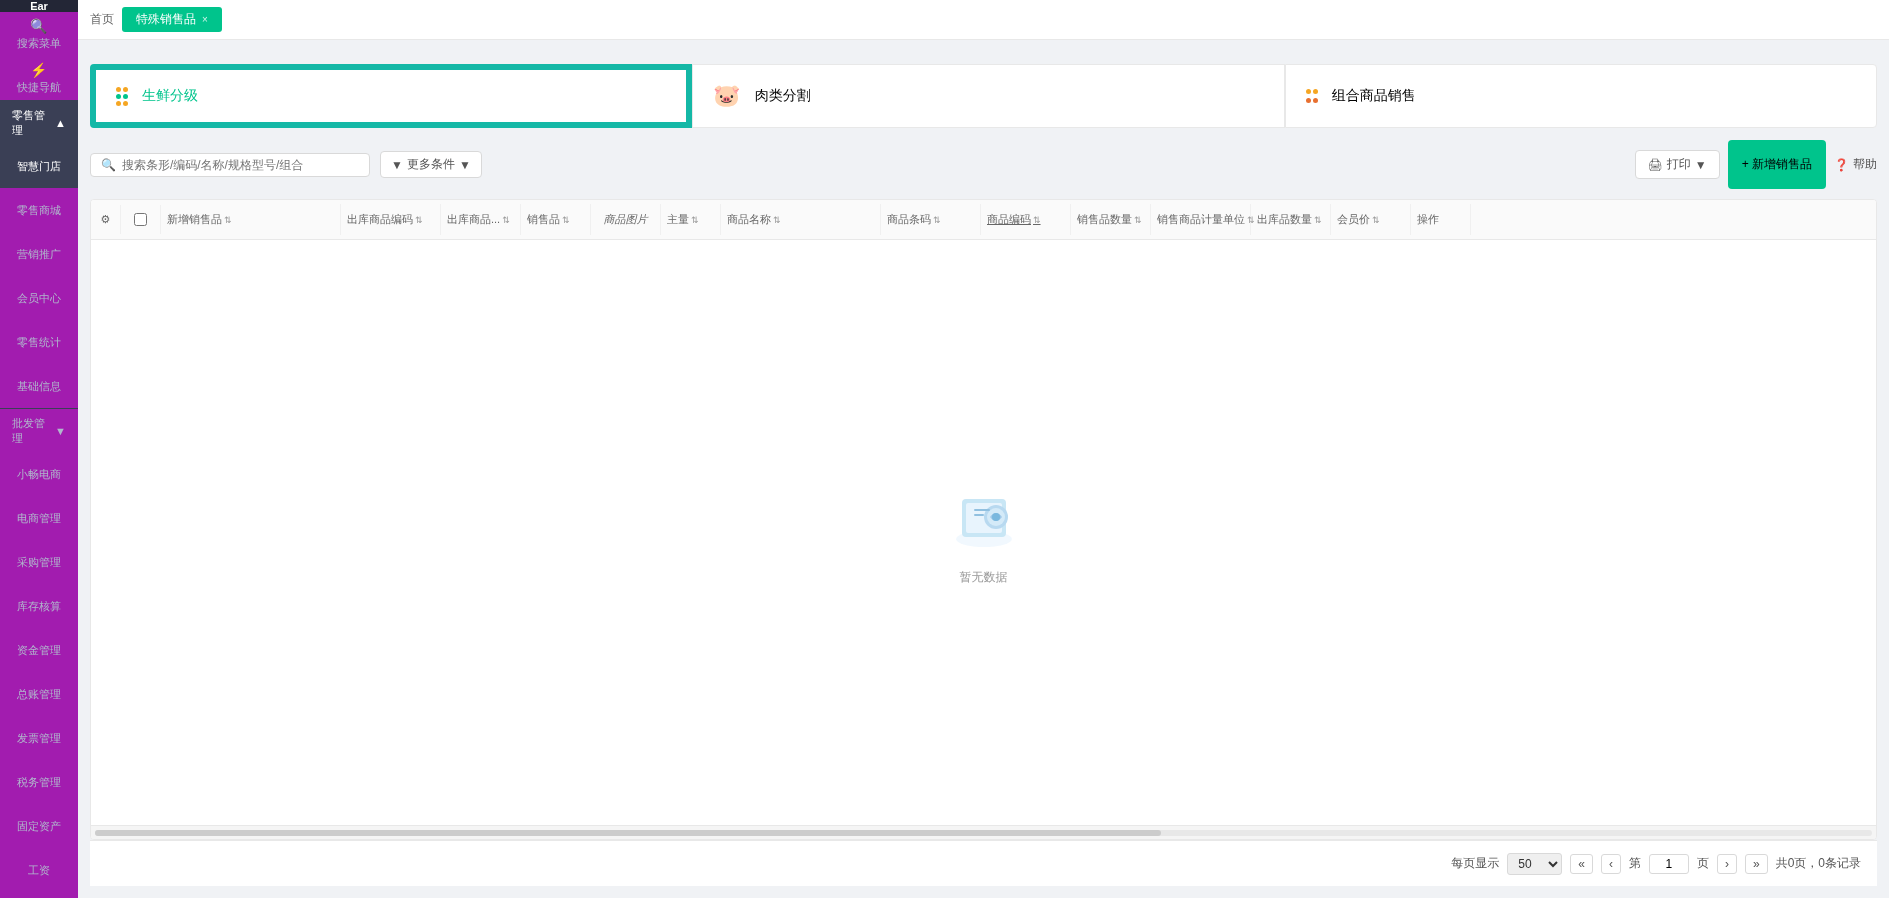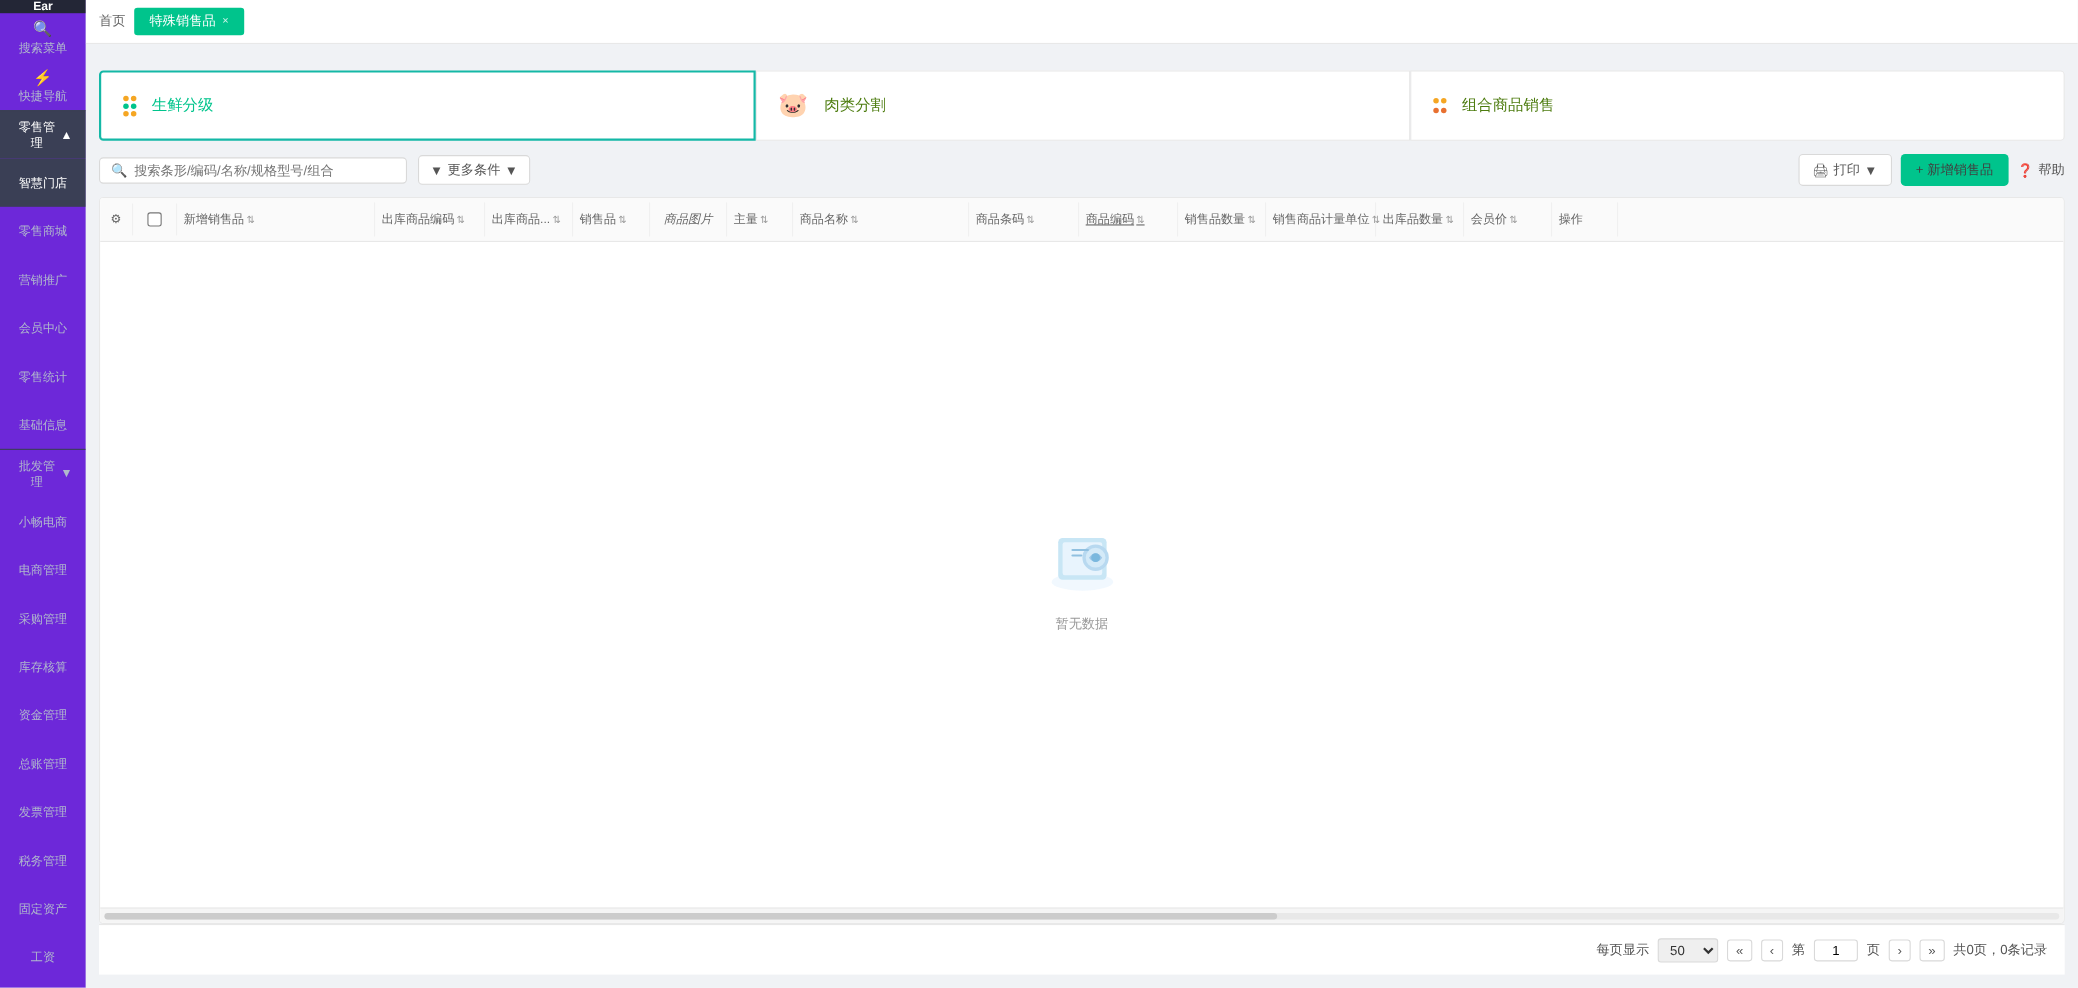--- a/index.html
+++ b/index.html
@@ -1,27 +1,26 @@
 <!DOCTYPE html>
 <html><head>
   <meta charset="utf-8">
   <style>
     * { box-sizing: border-box; margin: 0; padding: 0; }
     body { font-family: 'Microsoft YaHei', Arial, sans-serif; font-size: 12px; background: #f0f2f5; display: flex; height: 898px; overflow: hidden; }
 
     
     .sidebar {
       width: 78px;
-      background: #6d28d9;
+      background: #a21caf;
       color: #ccc;
       display: flex;
       flex-direction: column;
       height: 100%;
       flex-shrink: 0;
-      text-align: center;
     }
     .sidebar-logo {
       height: 40px;
       background: #232636;
       display: flex;
       align-items: center;
       justify-content: center;
       color: #fff;
       font-size: 11px;
       font-weight: bold;
@@ -121,30 +120,30 @@
       display: flex;
       align-items: center;
       gap: 14px;
       cursor: pointer;
       min-height: 64px;
       position: relative;
     }
     .tab-card:first-child { border-radius: 4px 0 0 4px; }
     .tab-card:last-child { border-radius: 0 4px 4px 0; }
     .tab-card.active {
-      border: 2px solid #14b8a6;
+      border: 6px solid #14b8a6;
       z-index: 1;
     }
     .tab-card .card-icon {
       font-size: 22px;
     }
     .tab-card .card-label {
       font-size: 14px;
       font-weight: 500;
-      color: #4d7c0f;
+      color: #000000;
     }
     .tab-card.active .card-label { color: #00c48c; }
 
     
     .dots-icon {
       display: flex;
       flex-direction: column;
       gap: 2px;
       align-items: center;
     }
@@ -211,24 +210,24 @@
       background: #fff;
       cursor: pointer;
       font-size: 12px;
       color: #555;
     }
     .add-btn {
       display: flex;
       align-items: center;
       gap: 4px;
       background: #00c48c;
-      color: #404040;
+      color: #000000;
       border: none;
       border-radius: 4px;
-      padding: 6px 14px;
+      padding: 16px 14px;
       cursor: pointer;
       font-size: 12px;
       font-weight: 500;
     }
     .help-btn {
       display: flex;
       align-items: center;
       gap: 4px;
       color: #555;
       cursor: pointer;

